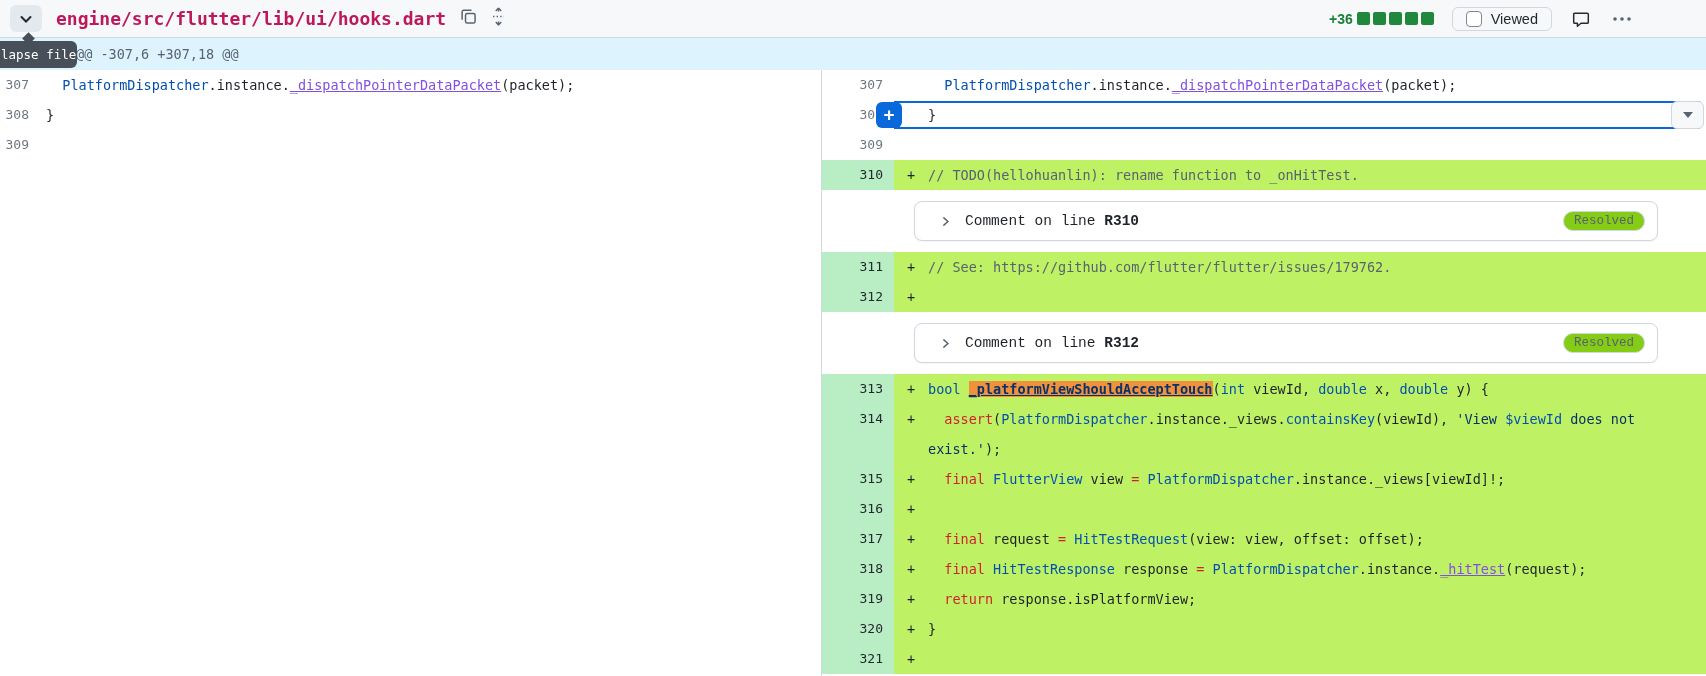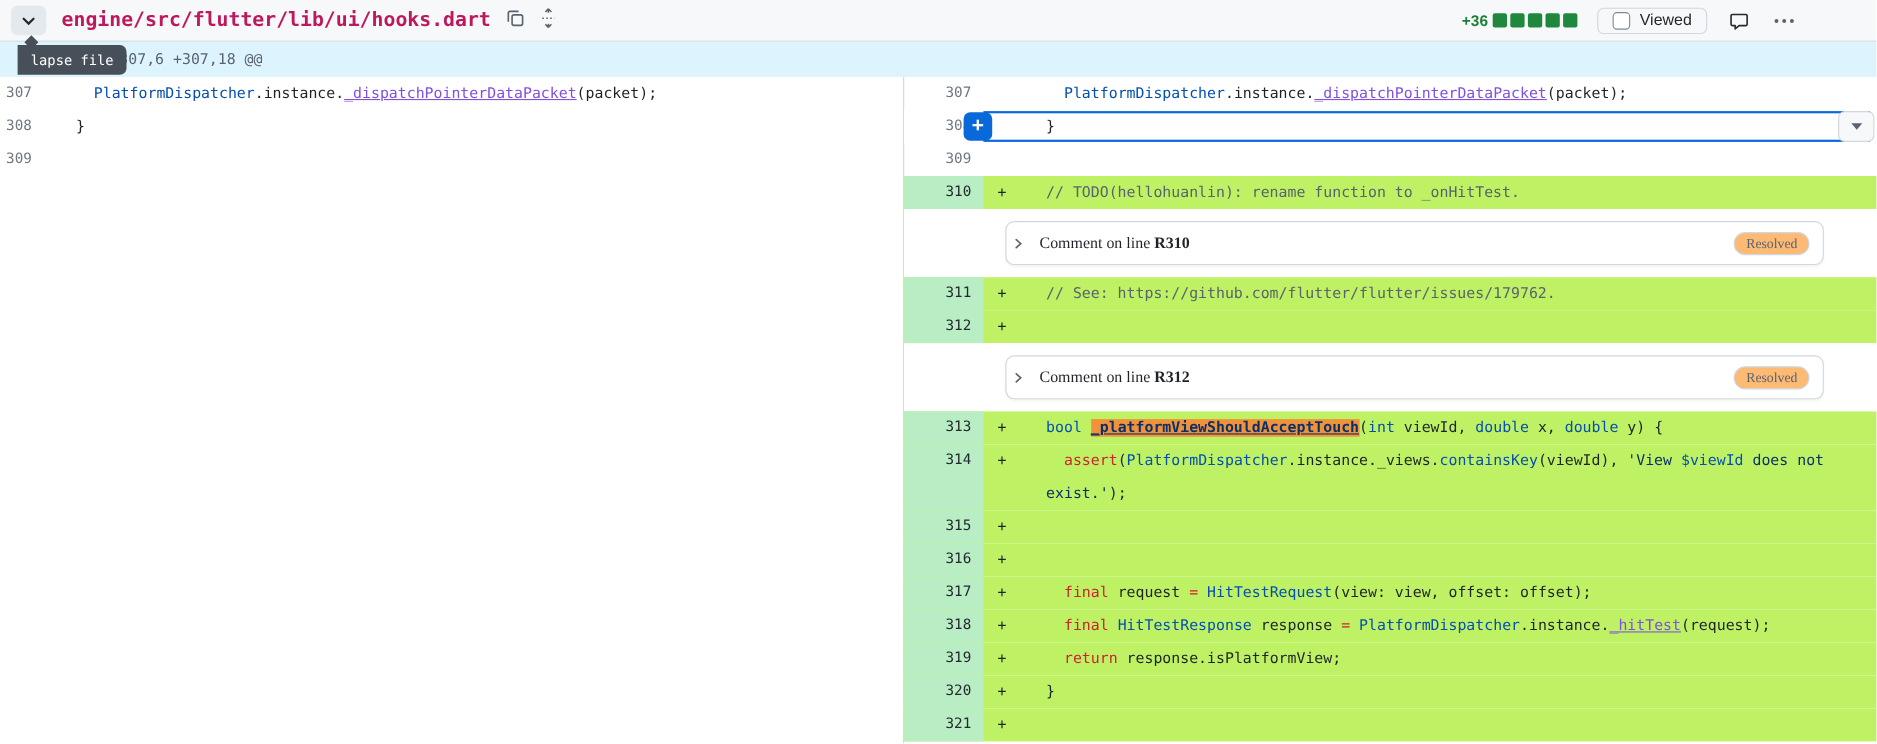--- a/index.html
+++ b/index.html
@@ -31,42 +31,42 @@
   .checkbox { width:16px; height:16px; border:1px solid #7f8893; border-radius:4px; background:#fff; }
   .kebab { margin-left:14px; }
 
   
   .hunk-row {
     height:32px; background:#ddf4ff; display:flex; align-items:center;
     padding-left:76px; position:relative;
     font-family:"DejaVu Sans Mono", monospace; font-size:13.5px; color:#59636e;
   }
   .tooltip {
-    position:absolute; left:16px; top:3px; height:27px; padding:0 12px;
+    position:absolute; left:0; top:3px; height:27px; padding:0 1px;
     background:#474f58; color:#fff; border-radius:0 6px 6px 0;
     font-size:12.5px; display:flex; align-items:center; z-index:5;
   }
   .tooltip-caret {
     position:absolute; left:24px; top:-4px; width:9px; height:9px;
     background:#474f58; transform:rotate(45deg); z-index:4;
   }
 
   
   .diff { display:flex; height:606px; }
   .pane { font-family:"DejaVu Sans Mono", monospace; font-size:13.5px; }
   .pane-left  { width:822px; border-right:1px solid #d0d7de; }
   .pane-right { flex:1; }
 
   .row { display:flex; height:30px; line-height:30px; }
   .row .num { color:#6e7781; text-align:right; flex:none; font-size:13px; user-select:none; cursor:pointer; }
   .pane-left  .num { width:34px; padding-right:5px; }
   .pane-right .num { width:72px; padding-right:11px; }
   .pane-left  .marker { width:6px;  flex:none; }
   .pane-right .marker { width:34px; flex:none; text-align:center; color:#1f2328; }
-  .code { flex:1; white-space:pre-wrap; color:#1f2328; padding-right:6px;margin-left:23px; }
+  .code { flex:1; white-space:pre-wrap; color:#1f2328; padding-right:6px; }
   .pane-left .code { padding-left:6px; }
 
   .row.added { background:#bef264; }
   .row.added .num { background:#b9edc4; color:#24292f; }
   .row.wrap2 { height:60px; }
 
   
   .row.selected { position:relative; background:#fff; }
   .sel-outline {
     position:absolute; left:72px; right:6px; top:1px; bottom:1px;
@@ -82,28 +82,28 @@
     position:absolute; right:2px; top:1px; width:33px; height:28px;
     background:#f6f8fa; border:1px solid #d0d7de; border-radius:6px;
     display:flex; align-items:center; justify-content:center; cursor:pointer; z-index:2;
   }
   .caret-down { width:0; height:0; border-left:5px solid transparent; border-right:5px solid transparent; border-top:6px solid #59636e; }
 
   
   .comment-row { height:62px; background:#fff; padding:11px 48px 11px 92px; }
   .comment-box {
     height:40px; background:#fff; border:1px solid #d0d7de; border-radius:8px;
-    display:flex; align-items:center; padding:0 12px 0 4px; gap:13px; cursor:pointer;
+    display:flex; align-items:center; padding:0 12px 0 24px; gap:13px; cursor:pointer;
     box-shadow:0 1px 2px rgba(31,35,40,0.05);
-    font-family:Liberation Serif, serif; font-size:14.5px; color:#1f2328;
+    font-family:Liberation Mono, monospace; font-size:14.5px; color:#1f2328;
   }
   .comment-box .ref { font-weight:700; }
   .resolved-pill {
     margin-left:auto; border:1px solid #d0d7de; border-radius:999px;
-    padding:2px 10px; font-size:12.5px; color:#59636e; background:#fdba74;
+    padding:2px 10px; font-size:12.5px; color:#59636e; background:#84cc16;
   }
 
   
   .sx-p { color:#1f2328; }
   .sx-c { color:#59636e; }
   .sx-k { color:#cf222e; }
   .sx-t { color:#0550ae; }
   .sx-s { color:#0a3069; }
   .sx-f { color:#8250df; text-decoration:underline; }
   .sx-hl { background:#f0923c; color:#0a3069; font-weight:700; text-decoration:underline; }
@@ -244,20 +244,21 @@
       </div>
       <div class="row added wrap2">
         <div class="num">314</div>
         <div class="marker">+</div>
         <div class="code"><span class="sx-p">  </span><span class="sx-k">assert</span><span class="sx-p">(</span><span class="sx-t">PlatformDispatcher</span><span class="sx-p">.instance._views.</span><span class="sx-t">containsKey</span><span class="sx-p">(viewId), </span><span class="sx-s">'View </span><span class="sx-t">$viewId</span><span class="sx-s"> does not</span><span class="sx-p">
 </span><span class="sx-s">exist.'</span><span class="sx-p">);</span></div>
       </div>
       <div class="row added">
         <div class="num">315</div>
         <div class="marker">+</div>
+        <div class="code"><span class="sx-p">  </span><span class="sx-k">final</span><span class="sx-p"> </span><span class="sx-t">FlutterView</span><span class="sx-p"> view </span><span class="sx-k">=</span><span class="sx-p"> </span><span class="sx-t">PlatformDispatcher</span><span class="sx-p">.instance._views[viewId]!;</span></div>
       </div>
       <div class="row added">
         <div class="num">316</div>
         <div class="marker">+</div>
       </div>
       <div class="row added">
         <div class="num">317</div>
         <div class="marker">+</div>
         <div class="code"><span class="sx-p">  </span><span class="sx-k">final</span><span class="sx-p"> request </span><span class="sx-k">=</span><span class="sx-p"> </span><span class="sx-t">HitTestRequest</span><span class="sx-p">(view: view, offset: offset);</span></div>
       </div>

